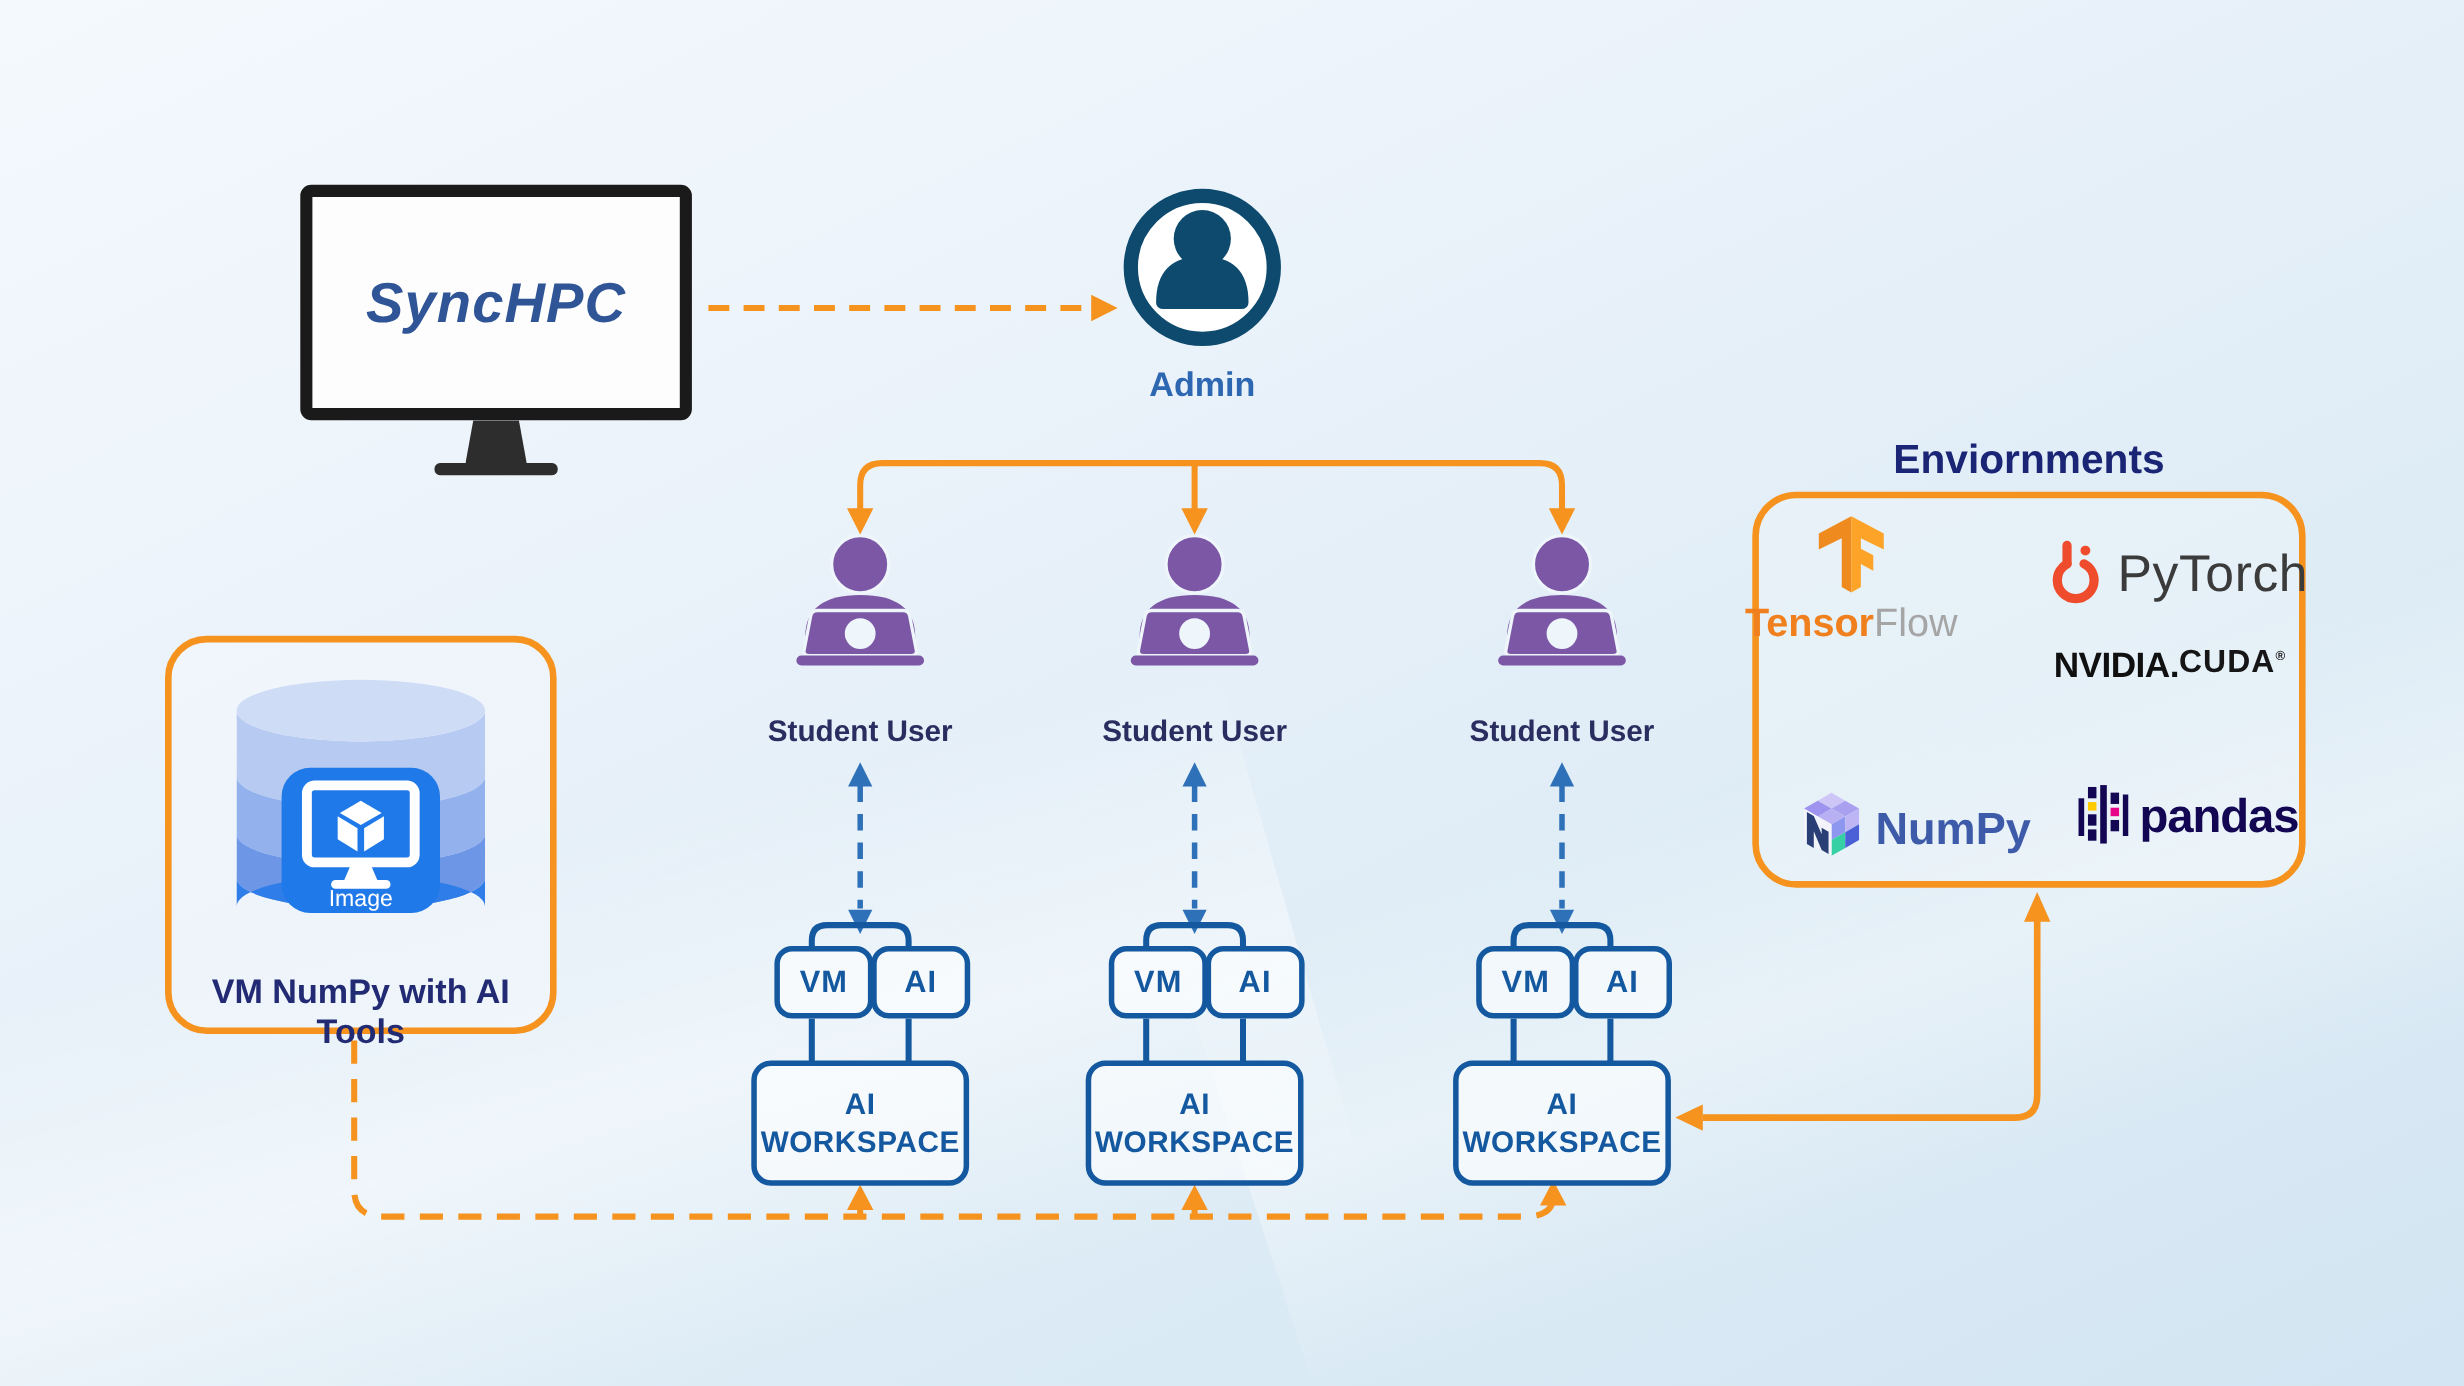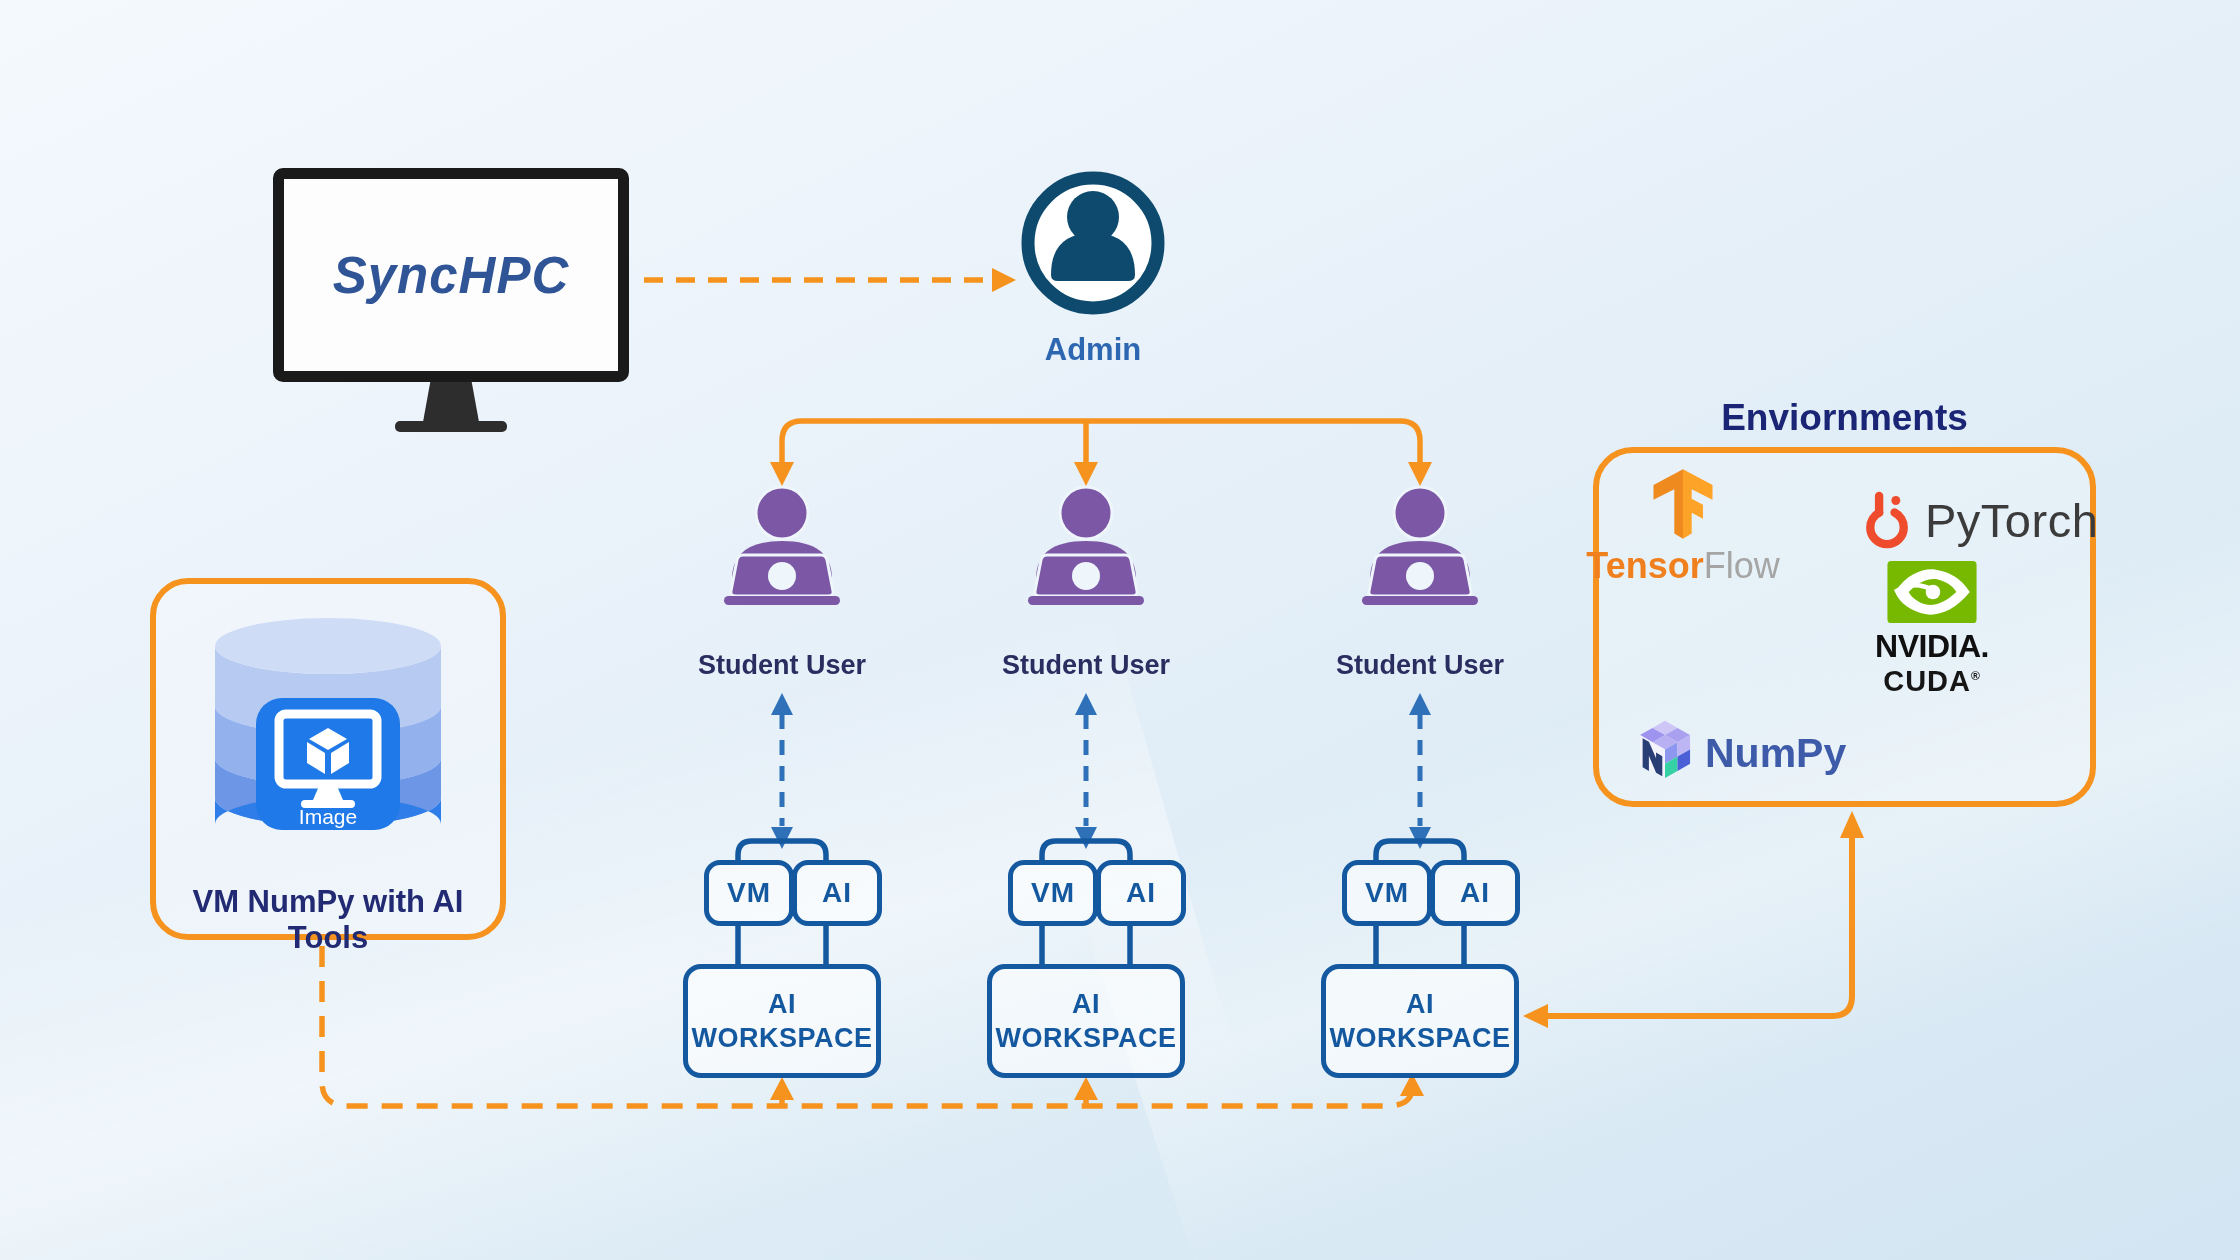--- a/index.html
+++ b/index.html
@@ -52,21 +52,21 @@
     border:6px solid #f6921e;border-radius:40px;background:rgba(255,255,255,.22);}
   .logo-block{position:absolute;display:flex;align-items:center;}
   .tf-block{left:14px;top:14px;width:140px;flex-direction:column;}
   .tf-word{margin-top:4px;font-size:36px;font-weight:bold;}
   .tf-word .p1{color:#f07f1e;} .tf-word .p2{color:#a5a5a5;font-weight:normal;}
   .pt-block{left:262px;top:36px;}
   .pt-word{font-size:47px;color:#3b3b3b;margin-left:12px;letter-spacing:.5px;}
   .jp-block{left:80px;top:124px;width:150px;height:128px;position:absolute;}
   .jp-word{position:absolute;left:0;top:44px;width:150px;text-align:center;
     font-size:39px;color:#5a5a5a;}
-  .nv-block{left:268px;top:108px;width:130px;flex-direction:column;}
+  .nv-block{left:268px;top:118px;width:130px;}
   .nv-brand{font-size:32px;font-weight:800;color:#101010;margin-top:5px;letter-spacing:-.5px;}
   .nv-product{font-size:29px;font-weight:bold;color:#161616;letter-spacing:1px;}
   .nv-product sup{font-size:12px;}
   .np-block{left:32px;top:262px;}
   .np-word{font-size:41px;font-weight:bold;color:#3d5ba9;margin-left:6px;}
   .pd-block{left:288px;top:256px;}
   .pd-word{font-size:43px;font-weight:bold;color:#130754;letter-spacing:-1px;margin-left:10px;}
 </style>
 </head>
 <body>
@@ -259,15 +259,30 @@
         <polygon points="38,38 52,30 52,46 38,54" fill="#8d97ef"></polygon>
         <polygon points="52,30 66,22 66,38 52,46" fill="#beb6f4"></polygon>
         <polygon points="38,54 52,46 52,62 38,70" fill="#35d0a4"></polygon>
         <polygon points="52,46 66,38 66,54 52,62" fill="#4b5fd6"></polygon>
         <polygon points="10,22 38,38 38,70 10,54" fill="#f2f3fb"></polygon>
         <path d="M13 25.5 L20 29.5 L28 48 L28 41.5 L35 45.5 L35 68 L28 64 L20 45 L20 62 L13 58 Z" fill="#2a3e76"></path>
       </svg>
       <span class="np-word">NumPy</span>
     </div>
 
+    <div class="logo-block pd-block">
+      <svg width="48" height="66" viewBox="0 0 56 66">
+        <rect x="3" y="14" width="6" height="40" fill="#130754"></rect>
+        <rect x="13" y="2" width="9" height="12" fill="#130754"></rect>
+        <rect x="13" y="18" width="9" height="9" fill="#FFCA00"></rect>
+        <rect x="13" y="31" width="9" height="12" fill="#130754"></rect>
+        <rect x="13" y="47" width="9" height="12" fill="#130754"></rect>
+        <rect x="26" y="0" width="7" height="62" fill="#130754"></rect>
+        <rect x="37" y="8" width="9" height="12" fill="#130754"></rect>
+        <rect x="37" y="24" width="9" height="9" fill="#E70488"></rect>
+        <rect x="37" y="37" width="9" height="12" fill="#130754"></rect>
+        <rect x="50" y="10" width="6" height="44" fill="#130754"></rect>
+      </svg>
+      <span class="pd-word">pandas</span>
+    </div>
 
   </div>
 </div>
 
 </body></html>

